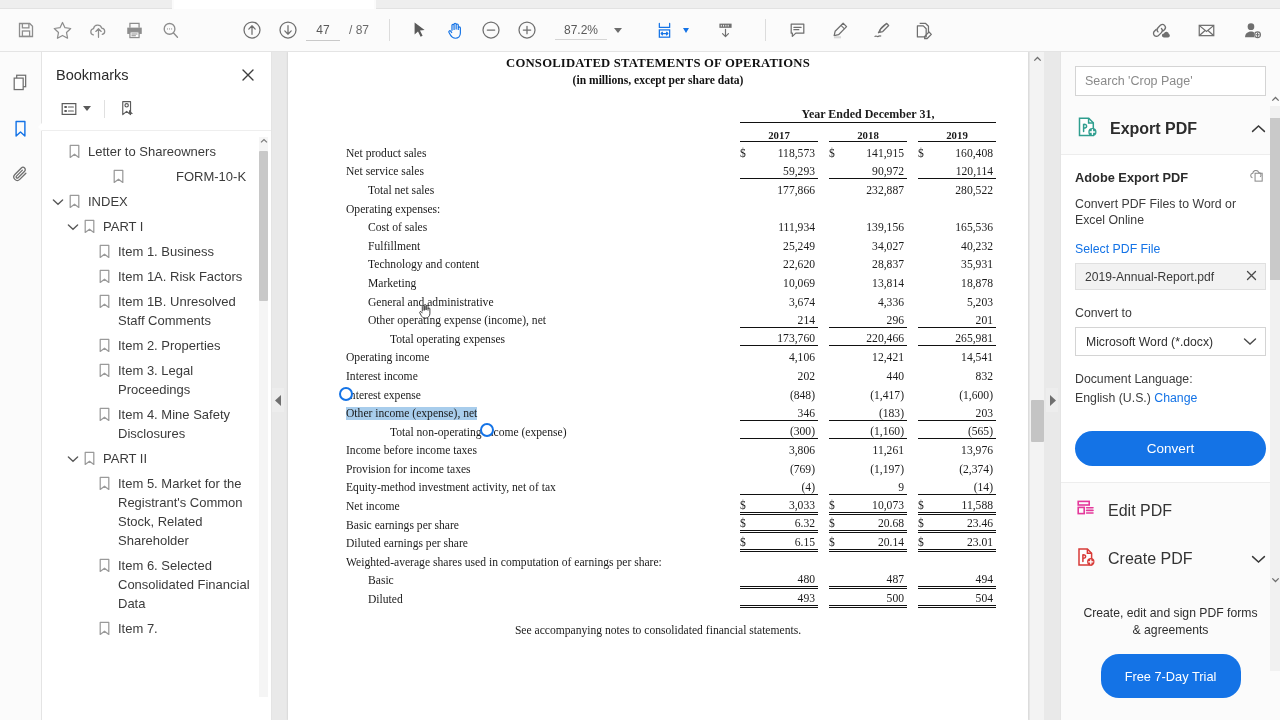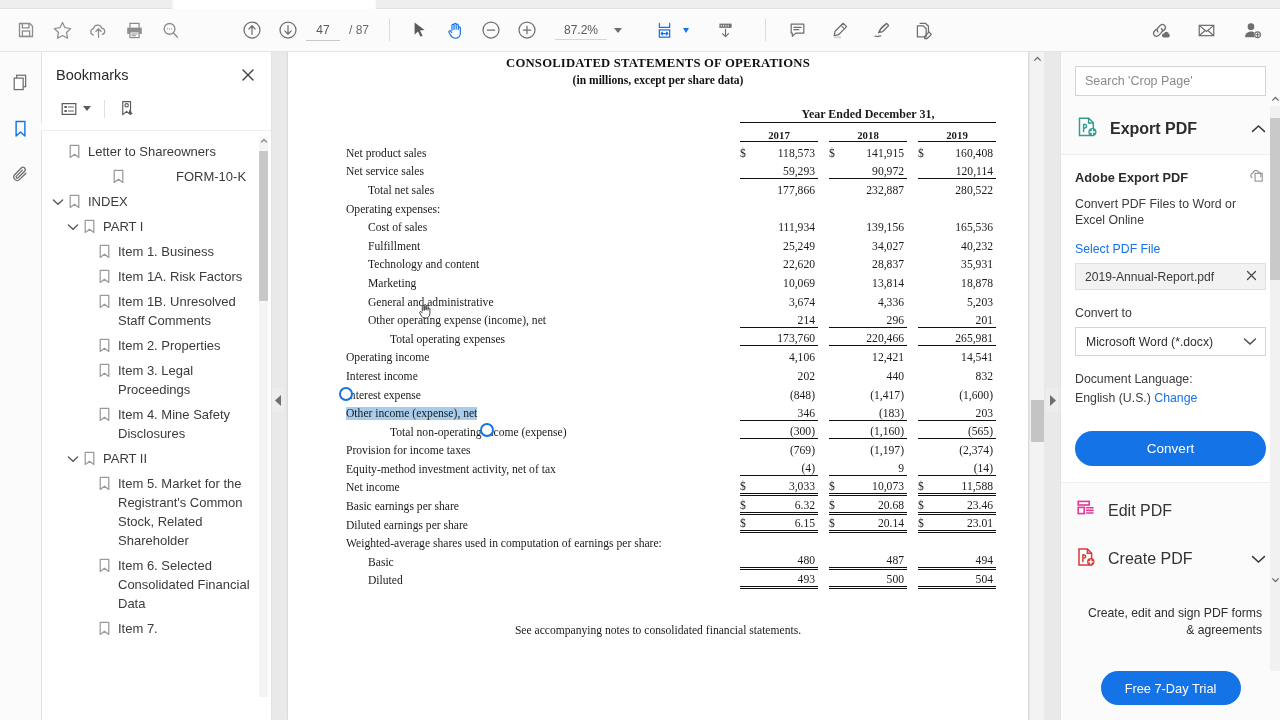--- a/index.html
+++ b/index.html
@@ -156,23 +156,23 @@
              display:flex; align-items:center; justify-content:space-between; padding:0 7px 0 9px;}
   .filebox span { font-size:12.1px; color:#3a3a3a; }
   .eb-lbl { font-size:12.3px; color:#3c3c3c; margin-top:16px; }
   .selectbox { margin-top:7px; height:29px; background:#ffffff; border:1px solid #d4d4d4;
                display:flex; align-items:center; justify-content:space-between; padding:0 8px 0 10px; cursor:pointer;}
   .selectbox span { font-size:12.2px; color:#2f2f2f; }
   .lang { font-size:12.3px; color:#3c3c3c; margin-top:5px; }
   .lang a { color:#1473e6; text-decoration:none; cursor:pointer; }
   .convert-btn { margin-top:26px; height:35px; background:#1473e6; border-radius:18px; color:#fff;
                  display:flex; align-items:center; justify-content:center; font-size:13.5px; cursor:pointer;}
-  .promo { padding:22px 18px 0 18px; text-align:right; }
+  .promo { padding:22px 18px 0 18px; text-align:center; }
   .promo p { font-size:12.2px; color:#2e2e2e; line-height:17px; }
-  .trial-btn { margin:32px auto 0 auto; width:140px; height:34px; background:#1473e6; border-radius:18px;
+  .trial-btn { margin:15px auto 0 auto; width:140px; height:44px; background:#1473e6; border-radius:18px;
                color:#fff; display:flex; align-items:center; justify-content:center; font-size:12.8px; cursor:pointer;}
   .rsb { position:absolute; right:0; top:54px; width:10px; height:565px; background:#f1f1f1;}
   .rsb .th { position:absolute; top:12px; left:0; width:10px; height:162px; background:#c9c9c9;}
   .rsb-up { position:absolute; right:0; top:40px; width:10px; height:13px; display:flex;align-items:center;justify-content:center;}
   .rsb-dn { position:absolute; right:0; top:521px; width:10px; height:13px; display:flex;align-items:center;justify-content:center;}
 </style>
 </head>
 <body>
 
 <div id="app">
@@ -737,20 +737,31 @@
                 <td class="cur bb"></td>
                 <td class="num bb">(300)</td>
                 <td class="gap"></td>
                 <td class="cur bb"></td>
                 <td class="num bb">(1,160)</td>
                 <td class="gap"></td>
                 <td class="cur bb"></td>
                 <td class="num bb">(565)</td>
               </tr>
               <tr>
+                <td class="lbl" colspan="2"><span>Income before income taxes</span></td>
+                <td class="cur"></td>
+                <td class="num">3,806</td>
+                <td class="gap"></td>
+                <td class="cur"></td>
+                <td class="num">11,261</td>
+                <td class="gap"></td>
+                <td class="cur"></td>
+                <td class="num">13,976</td>
+              </tr>
+              <tr>
                 <td class="lbl" colspan="2"><span>Provision for income taxes</span></td>
                 <td class="cur"></td>
                 <td class="num">(769)</td>
                 <td class="gap"></td>
                 <td class="cur"></td>
                 <td class="num">(1,197)</td>
                 <td class="gap"></td>
                 <td class="cur"></td>
                 <td class="num">(2,374)</td>
               </tr>

